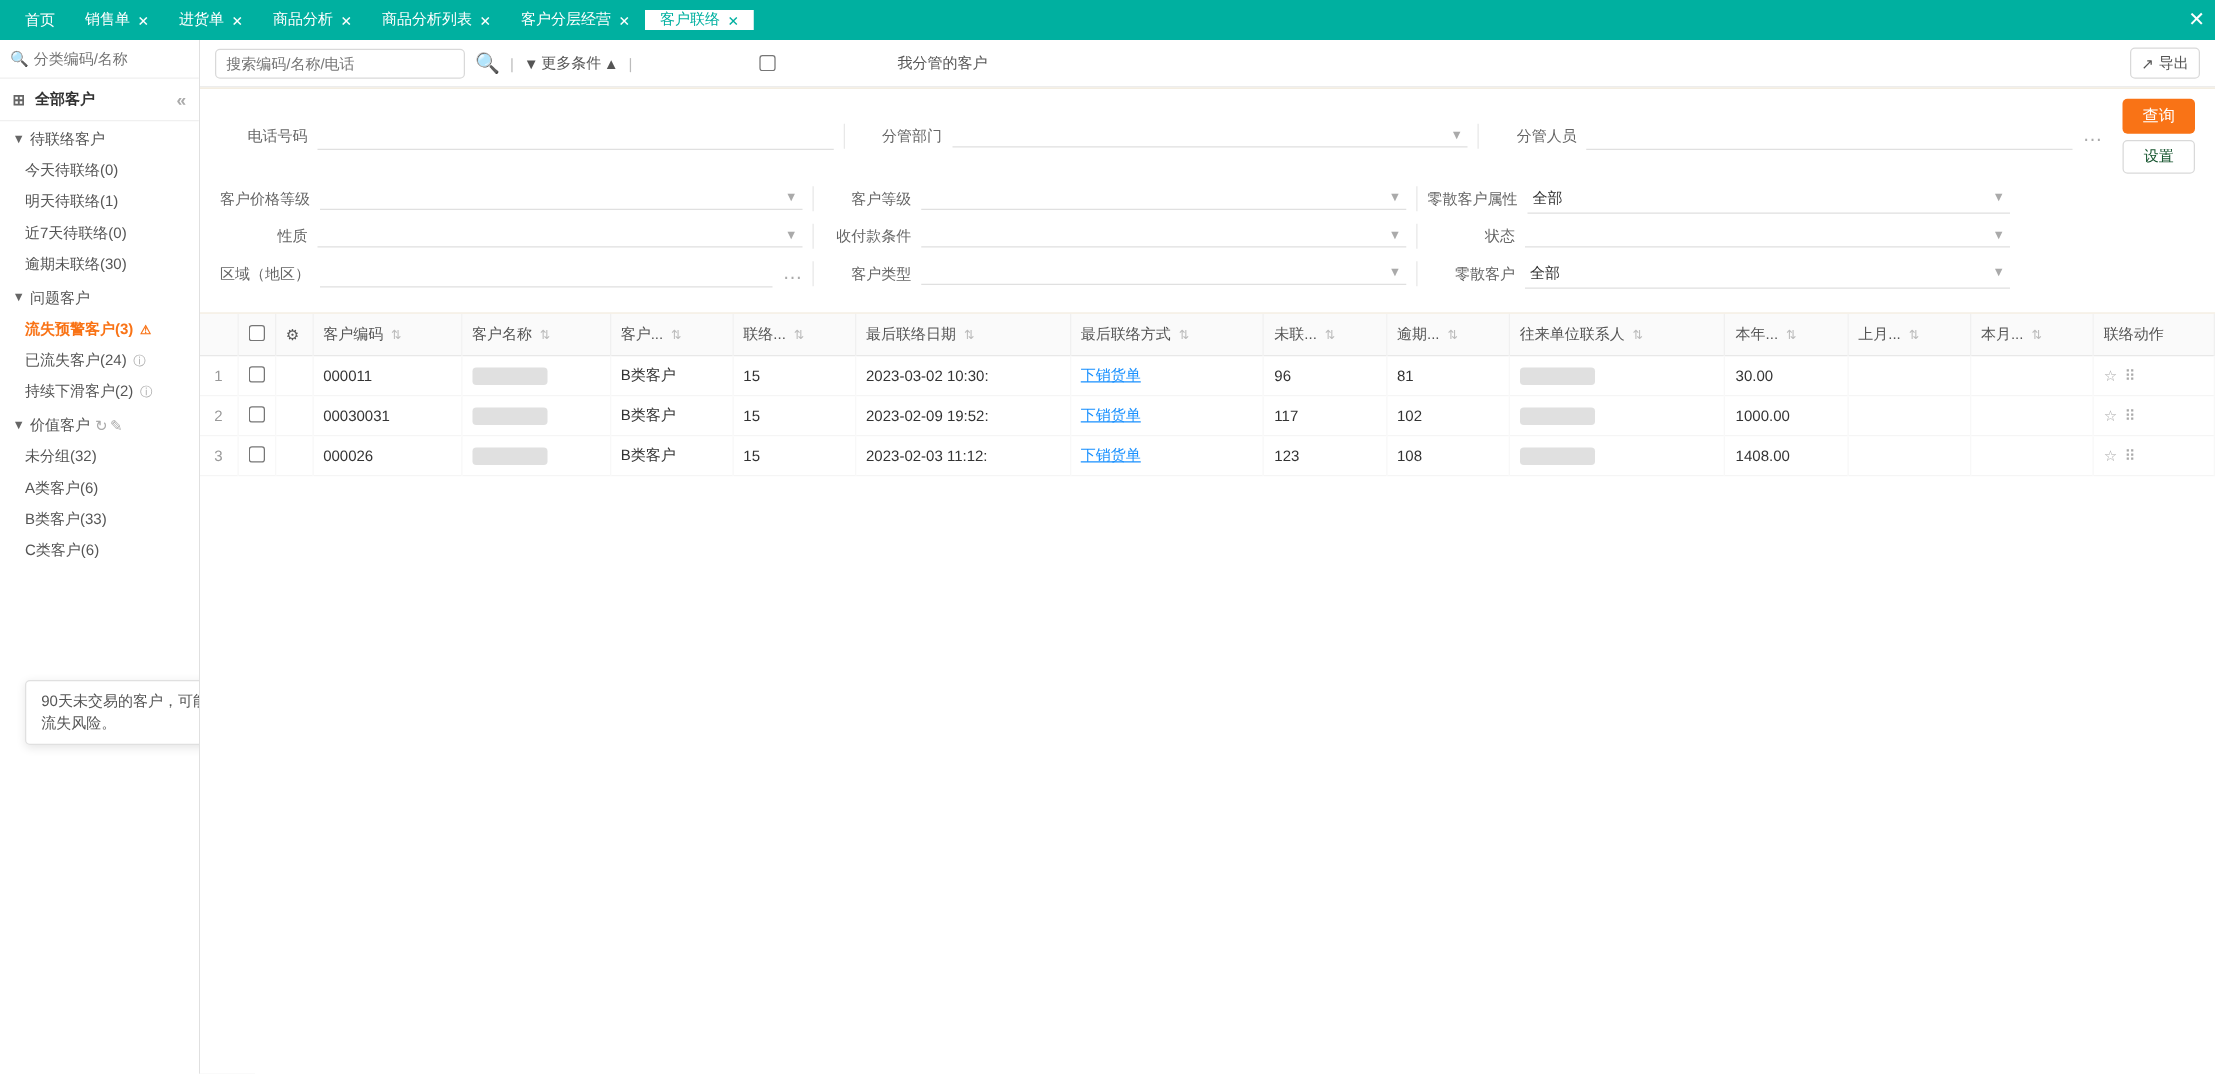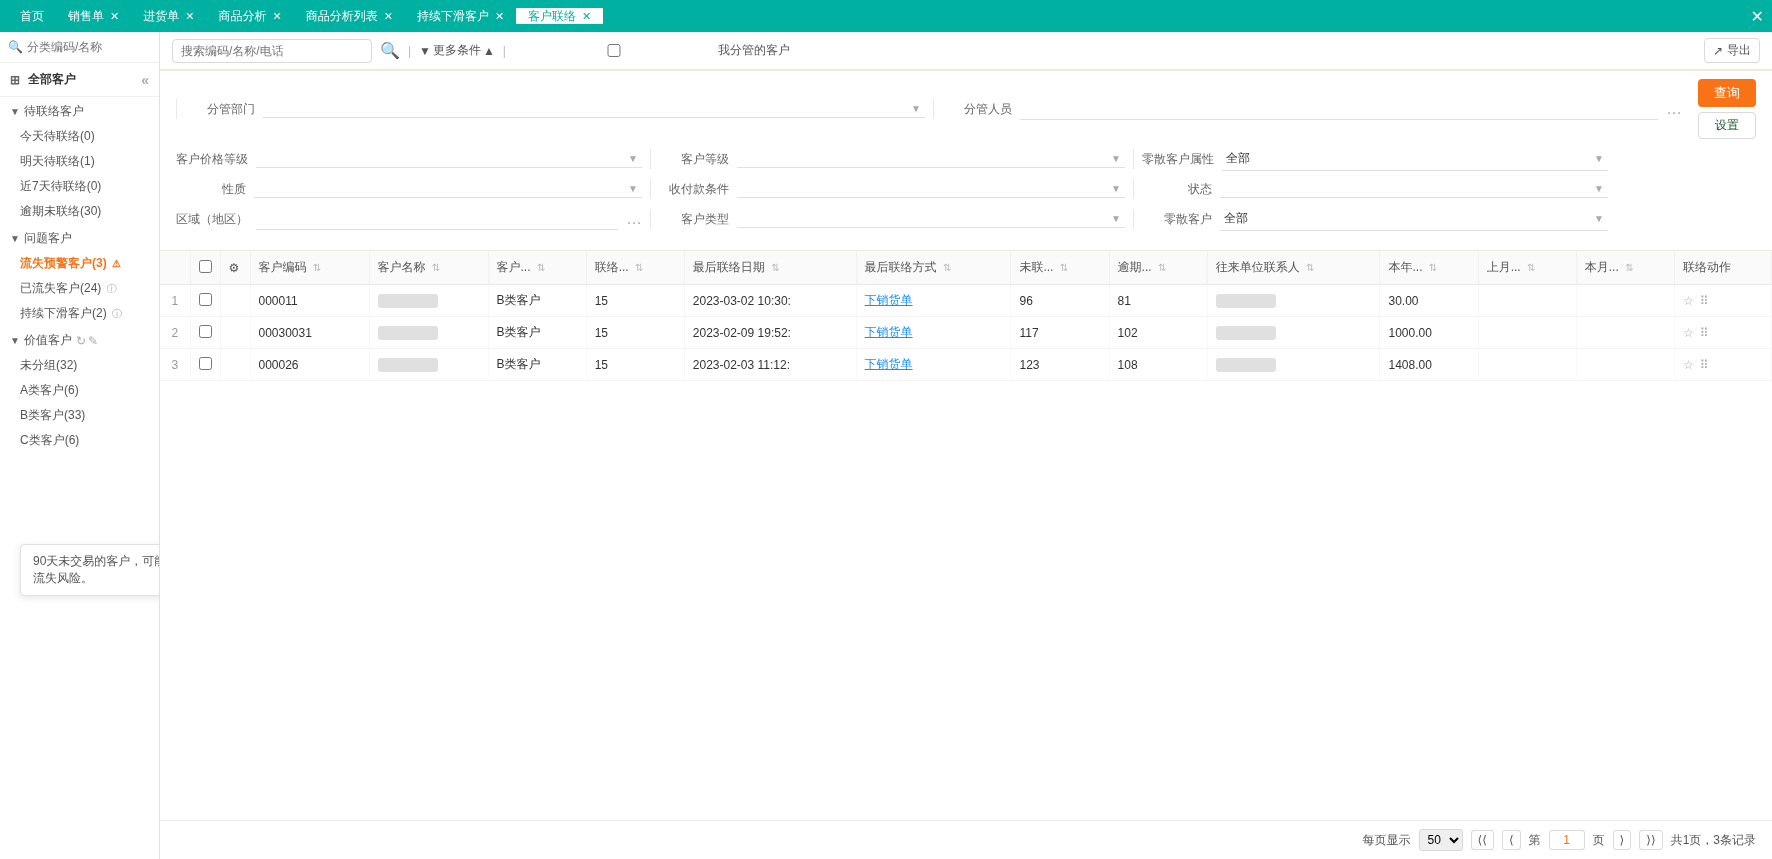--- a/index.html
+++ b/index.html
@@ -10,21 +10,21 @@
       background: #00b0a0;
       display: flex;
       align-items: center;
       height: 32px;
       padding: 0 8px;
       color: #fff;
       position: relative;
     }
     .top-nav .nav-tab {
       display: inline-flex;
-      align-items: center;
+      align-items: flex-end;
       padding: 0 12px;
       height: 16px;
       cursor: pointer;
       color: #fff;
       font-size: 13px;
       white-space: nowrap;
     }
     .top-nav .nav-tab.active {
       background: #fff;
       color: #00b0a0;
@@ -412,21 +412,21 @@
   </div>
   <div class="nav-tab">
     <span>商品分析</span>
     <span class="close-btn">✕</span>
   </div>
   <div class="nav-tab">
     <span>商品分析列表</span>
     <span class="close-btn">✕</span>
   </div>
   <div class="nav-tab">
-    <span>持续下滑客户</span>
+    <span>客户分层经营</span>
     <span class="close-btn">✕</span>
   </div>
   <div class="nav-tab active">
     <span>客户联络</span>
     <span class="close-btn">✕</span>
   </div>
   <span class="nav-close">✕</span>
 </div>
 
 <div class="main-layout">
@@ -522,20 +522,24 @@
       </span>
       <button class="export-btn">
         <span>↗</span>
         <span>导出</span>
       </button>
     </div>
 
     <div class="advanced-filter">
 
       <div class="filter-row">
+        <div class="filter-field">
+          <span class="filter-label">电话号码</span>
+          <input class="filter-input" style="">
+        </div>
         <div class="filter-divider"></div>
         <div class="filter-field">
           <span class="filter-label">分管部门</span>
           <div class="filter-select">
             <span></span>
             <span class="arrow-down">▼</span>
           </div>
         </div>
         <div class="filter-divider"></div>
         <div class="filter-field">
@@ -761,29 +765,15 @@
               <div class="action-icons">
                 <span>☆</span>
                 <span>⠿</span>
               </div>
             </td>
           </tr>
         </tbody>
       </table>
     </div>
 
-    <div class="table-footer">
-      <span>每页显示</span>
-      <select>
-        <option>50</option>
-      </select>
-      <button class="page-btn">⟨⟨</button>
-      <button class="page-btn">⟨</button>
-      <span>第</span>
-      <input class="page-input" type="text" value="1" style="">
-      <span>页</span>
-      <button class="page-btn">⟩</button>
-      <button class="page-btn">⟩⟩</button>
-      <span>共1页，3条记录</span>
-    </div>
 
   </div>
 </div>
 
 </body></html>

